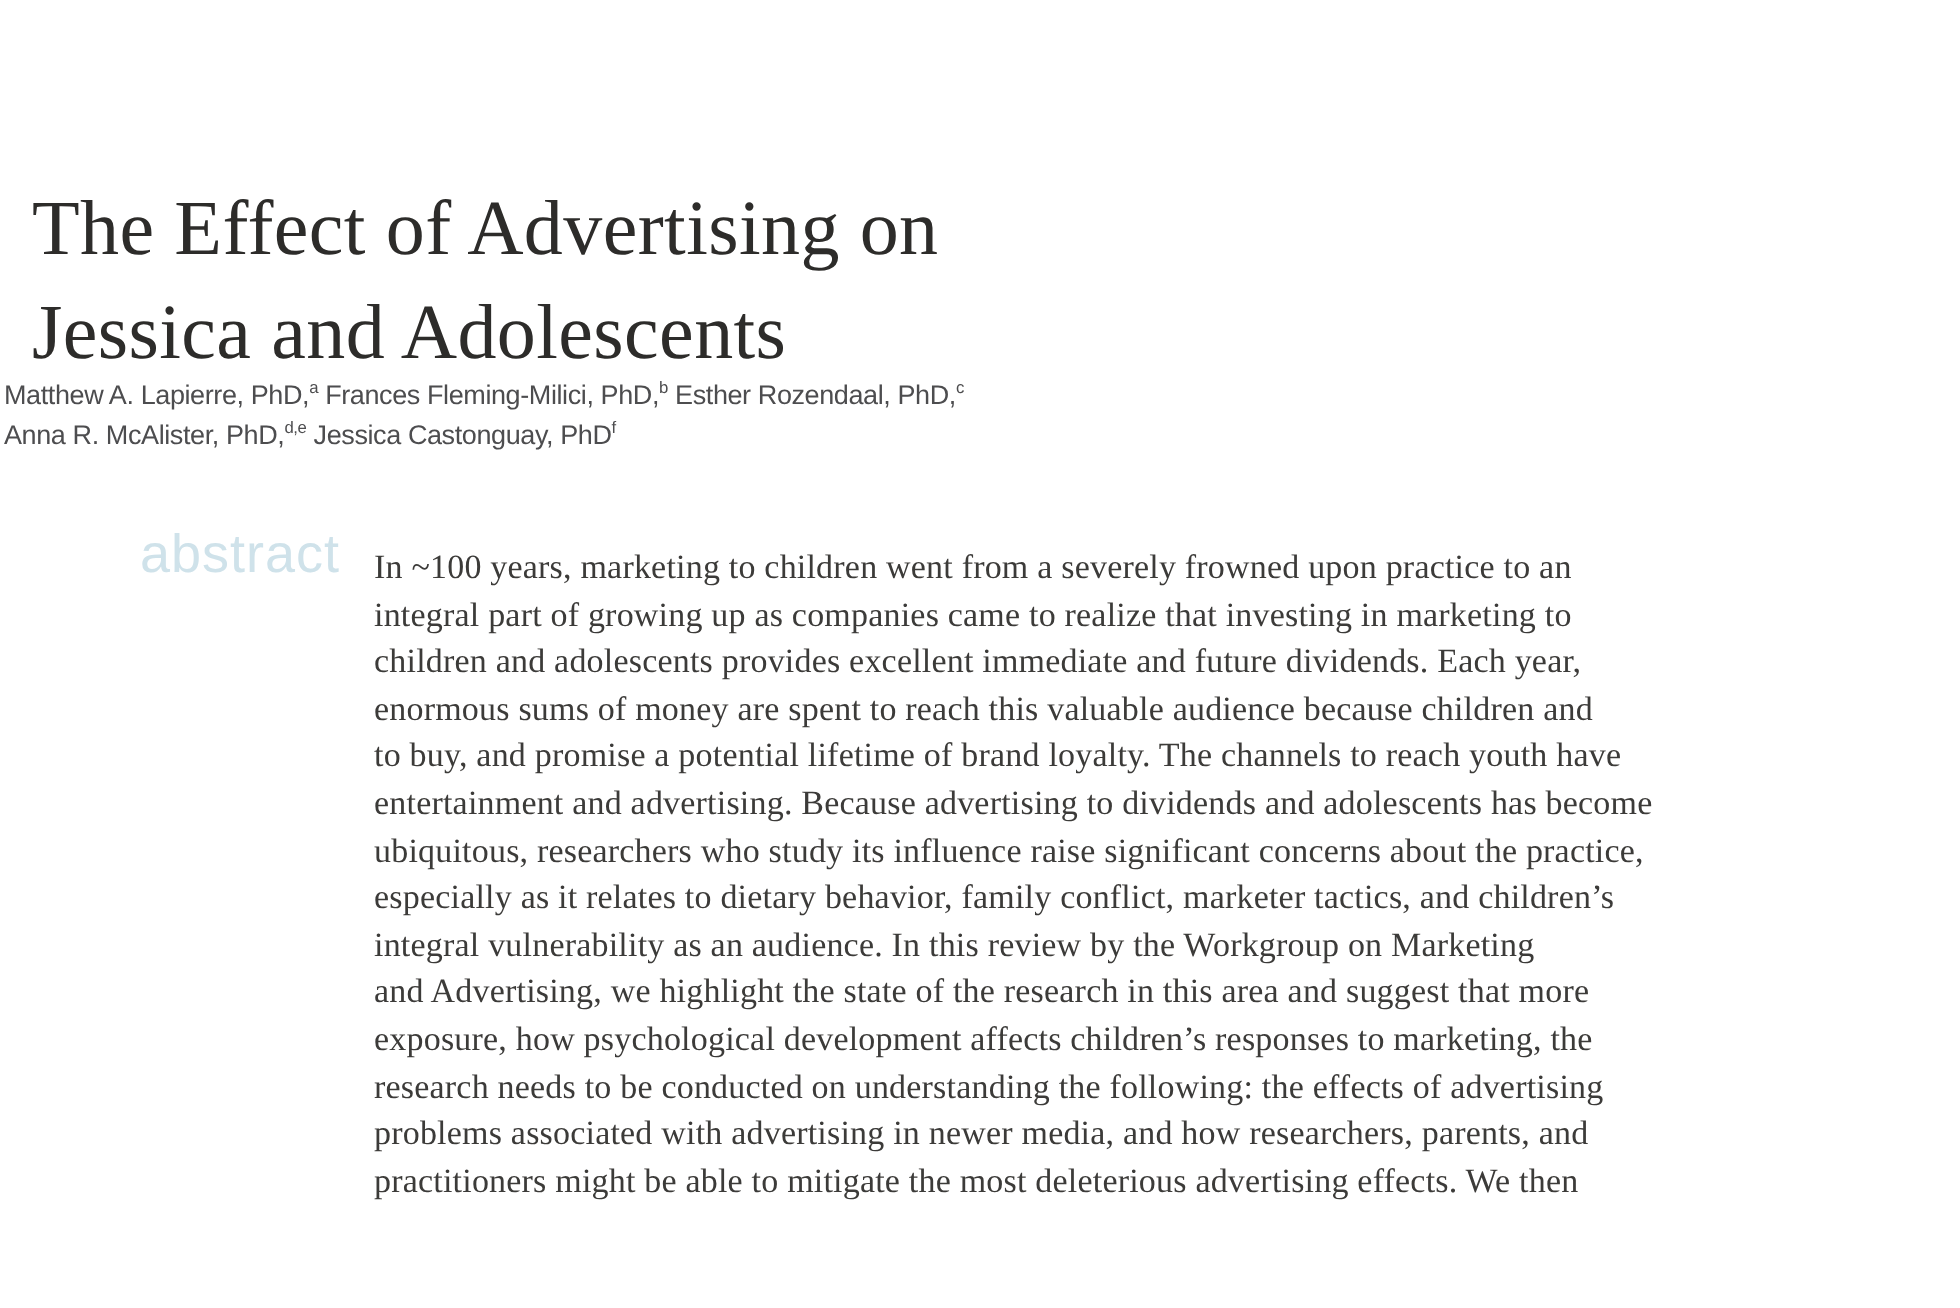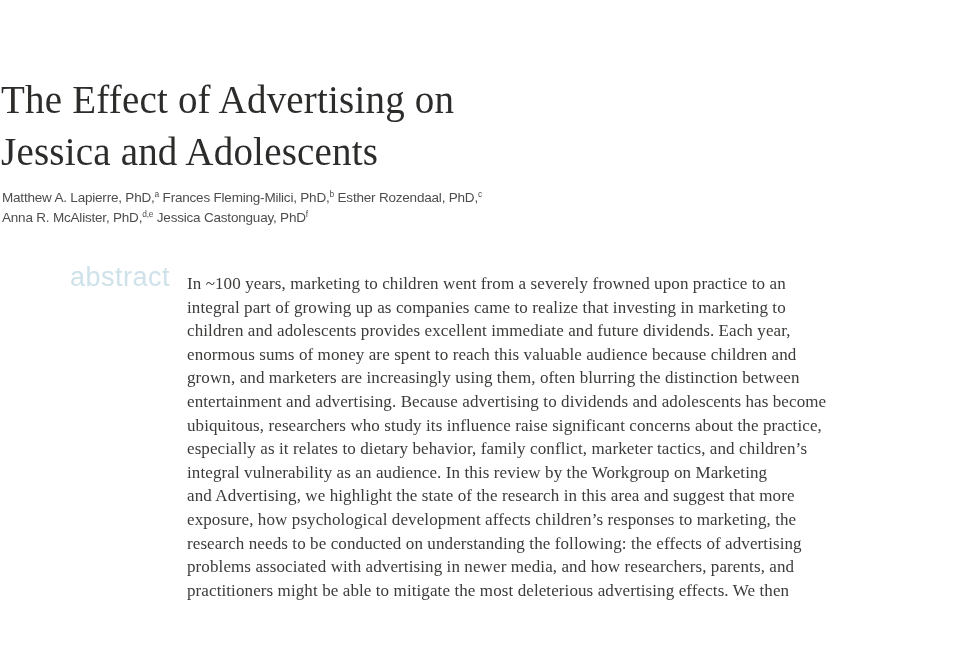--- a/index.html
+++ b/index.html
@@ -12,21 +12,21 @@
     width: 980px;
     height: 654px;
     background: var(--page-background, #ffffff);
     overflow: hidden;
     font-family: "Liberation Serif", serif;
   }
   .title {
     position: absolute;
     left: 1px;
     top: 74px;
-    margin: 0;
+    margin: 15px;
     font-family: "Liberation Serif", serif;
     font-weight: normal;
     font-size: 39px;
     line-height: 52px;
     letter-spacing: 0.2px;
     color: var(--title, #2d2c2a);
   }
   .authors {
     position: absolute;
     left: 2px;
@@ -80,21 +80,21 @@
       <div class="line">Anna R. McAlister, PhD,<sup>d,e</sup> Jessica Castonguay, PhD<sup>f</sup></div>
     </div>
 
   <div class="abstract-label">abstract</div>
 
   <div class="abstract-body">
       <div class="line">In ~100 years, marketing to children went from a severely frowned upon practice to an</div>
       <div class="line">integral part of growing up as companies came to realize that investing in marketing to</div>
       <div class="line">children and adolescents provides excellent immediate and future dividends. Each year,</div>
       <div class="line">enormous sums of money are spent to reach this valuable audience because children and</div>
-      <div class="line">grown, and marketers are increasingly using them, often blurring the distinction between</div>
+      <div class="line">to buy, and promise a potential lifetime of brand loyalty. The channels to reach youth have</div>
       <div class="line">entertainment and advertising. Because advertising to dividends and adolescents has become</div>
       <div class="line">ubiquitous, researchers who study its influence raise significant concerns about the practice,</div>
       <div class="line">especially as it relates to dietary behavior, family conflict, marketer tactics, and children’s</div>
       <div class="line">integral vulnerability as an audience. In this review by the Workgroup on Marketing</div>
       <div class="line">and Advertising, we highlight the state of the research in this area and suggest that more</div>
       <div class="line">exposure, how psychological development affects children’s responses to marketing, the</div>
       <div class="line">research needs to be conducted on understanding the following: the effects of advertising</div>
       <div class="line">problems associated with advertising in newer media, and how researchers, parents, and</div>
       <div class="line">practitioners might be able to mitigate the most deleterious advertising effects. We then</div>
     </div>

